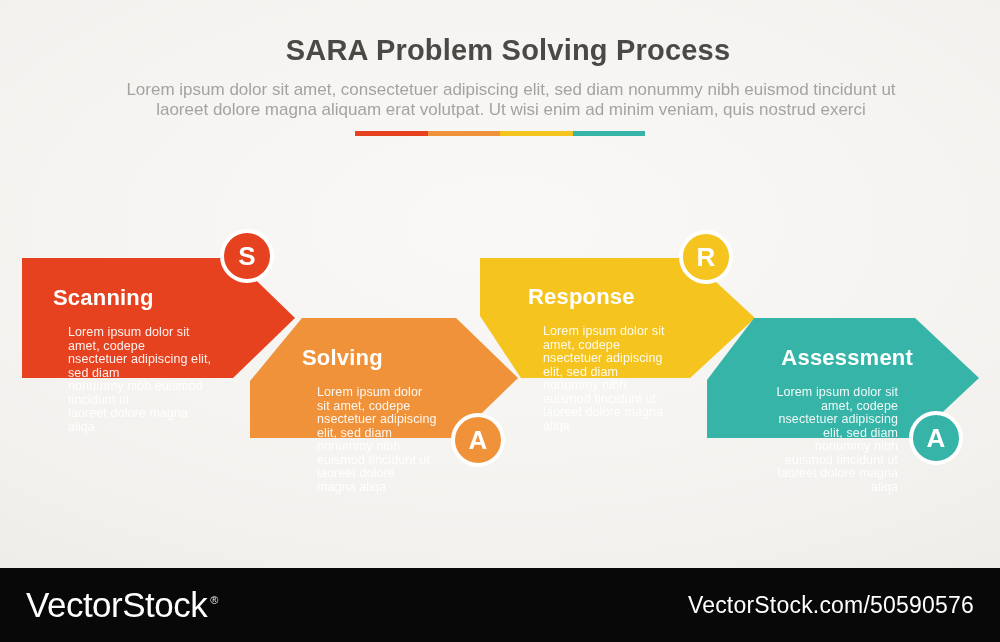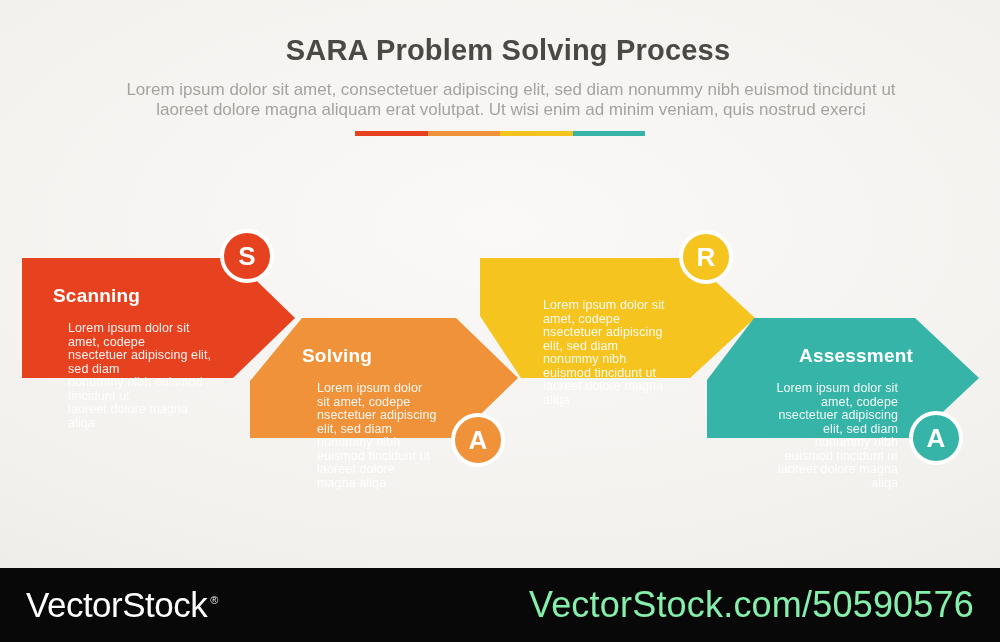--- a/index.html
+++ b/index.html
@@ -30,21 +30,21 @@
     width: 290px; height: 5px; display: flex;
   }
   .divider .seg { flex: 1; height: 100%; }
 
   
   .step { position: absolute; }
   .shape { position: absolute; inset: 0; z-index: 1; }
   .content { position: relative; z-index: 2; box-sizing: border-box; height: 100%; }
   .step-title {
     margin: 0 0 5px 0;
-    font-size: 19px; font-weight: bold; color: #ffffff; letter-spacing: 0.2px;
+    font-size: 22px; font-weight: bold; color: #ffffff; letter-spacing: 0.2px;
   }
   .step-body {
     margin: 15px;
     font-size: 12.5px; line-height: 1.08; letter-spacing: 0.1px;
     color: rgba(255,255,255,0.93);
     white-space: pre-line;
   }
   .badge {
     position: absolute; z-index: 3;
     width: 46px; height: 46px;
@@ -75,21 +75,21 @@
 
   
   .watermark-bar {
     position: absolute; left: 0; right: 0; bottom: 0; height: 74px;
     background: #080808;
     display: flex; align-items: center; justify-content: space-between;
     padding: 0 26px; box-sizing: border-box;
   }
   .brand { color: #ffffff; font-size: 35px; letter-spacing: -0.5px; }
   .brand sup { font-size: 11px; margin-left: 3px; opacity: 0.9; }
-  .wm-url { color: #86efac; font-size: 36px; letter-spacing: 0.2px; }
+  .wm-url { color: #ffffff; font-size: 23px; letter-spacing: 0.2px; }
 </style>
 </head>
 <body>
 
 <div class="canvas">
 
   <h1 class="page-title">SARA Problem Solving Process</h1>
   <p class="subtitle">Lorem ipsum dolor sit amet, consectetuer adipiscing elit, sed diam nonummy nibh euismod tincidunt ut
 laoreet dolore magna aliquam erat volutpat. Ut wisi enim ad minim veniam, quis nostrud exerci</p>
 
@@ -124,20 +124,21 @@
 laoreet dolore magna aliqa</p>
     </div>
     <div class="badge" style="background: rgb(240, 146, 58);">
       <span>A</span>
     </div>
   </div>
 
   <div class="step step-response">
     <div class="shape" style="background: rgb(245, 196, 31);"></div>
     <div class="content">
+      <h2 class="step-title">Response</h2>
       <p class="step-body">Lorem ipsum dolor sit amet, codepe
 nsectetuer adipiscing elit, sed diam
 nonummy nibh euismod tincidunt ut
 laoreet dolore magna aliqa</p>
     </div>
     <div class="badge" style="background: rgb(245, 196, 31);">
       <span>R</span>
     </div>
   </div>
 

